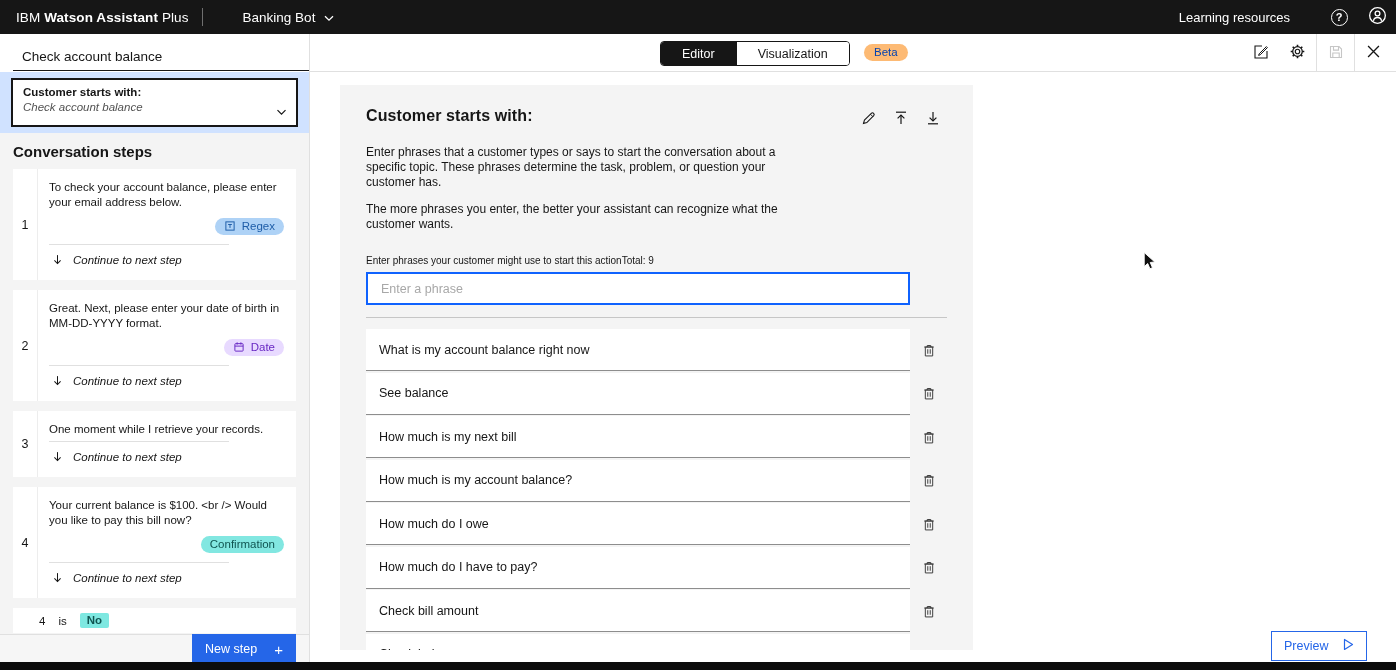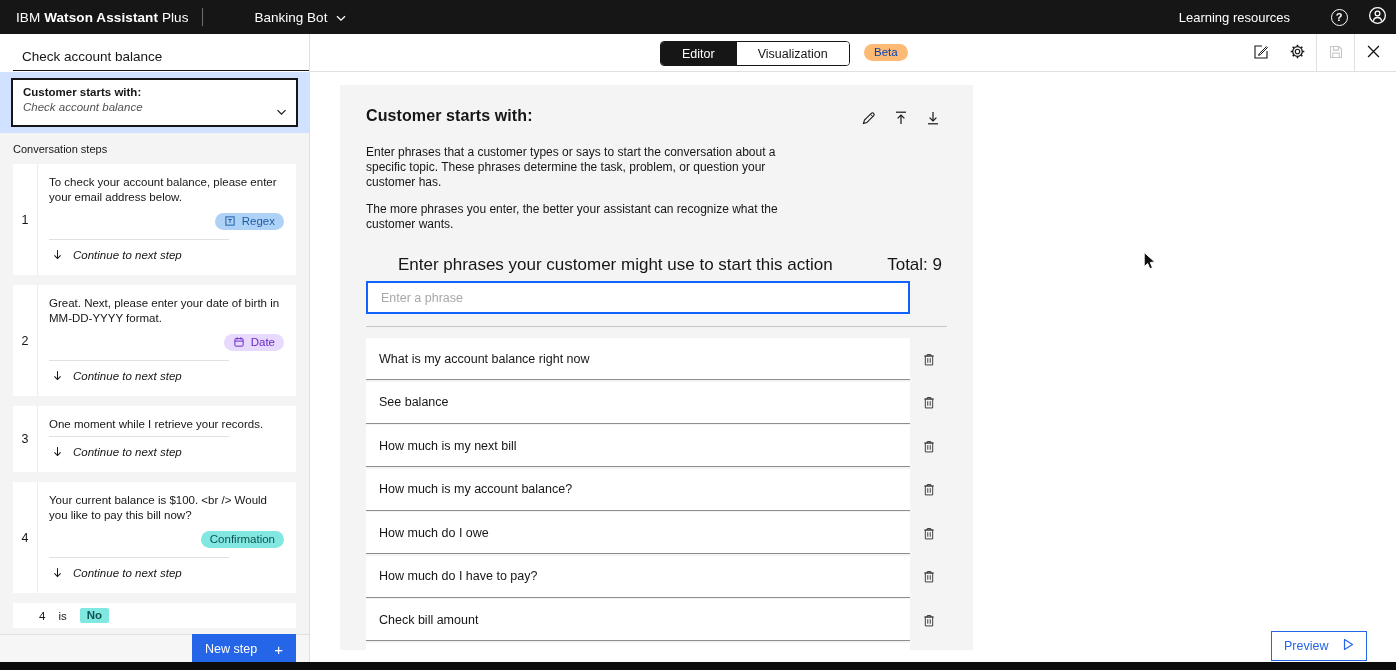--- a/index.html
+++ b/index.html
@@ -6,40 +6,40 @@
   html,body { width:1396px; height:670px; overflow:hidden; }
   body { font-family:"Liberation Sans","DejaVu Sans",sans-serif; color:#161616; background:#fff; }
   #app { position:relative; width:1396px; height:670px; background:#fff; overflow:hidden; }
 
   
   .topbar { position:absolute; left:0; top:0; width:100%; height:34px; background:#161616; color:#fff;
             display:flex; align-items:center; z-index:30; }
   .brand { margin-left:16px; font-size:13.5px; letter-spacing:.1px; white-space:nowrap; }
   .brand b { font-weight:700; }
   .tb-divider { width:1px; height:18px; background:#6f6f6f; margin-left:13px; }
-  .workspace { margin-left:28px; font-size:13.5px; display:flex; align-items:center; gap:9px; cursor:pointer;padding-left:24px; }
+  .workspace { margin-left:16px; font-size:13.5px; display:flex; align-items:center; gap:9px; cursor:pointer;padding-left:24px; }
   .topbar-right { margin-left:auto; display:flex; align-items:center; }
   .learning { font-size:13px; margin-right:30px; cursor:pointer; }
   .tb-iconbtn { width:38px; height:34px; display:flex; align-items:center; justify-content:center; cursor:pointer; }
   .help-circle { width:17px; height:17px; border:1.3px solid #fff; border-radius:50%; display:flex;
                  align-items:center; justify-content:center; font-size:11px; font-weight:700; color:#fff; }
 
   
   .sidebar { position:absolute; left:0; top:34px; width:310px; height:628px; background:#fff;
              border-right:1px solid #e0e0e0; z-index:10; }
   .action-title-wrap { height:38px; padding:9px 0 0 13px; }
   .action-title { height:28px; border-bottom:1px solid #161616; padding-left:9px; font-size:13.5px;
                   display:flex; align-items:center; color:#161616; }
   .starts-wrap { background:#d0e2ff; height:61px; padding:6px 11px; }
   .starts-card { position:relative; background:#fff; border:2px solid #161616; height:49px; padding:6px 10px 0; cursor:pointer; }
   .starts-label { font-size:11.5px; font-weight:700; }
   .starts-value { font-size:11.5px; font-style:italic; color:#525252; margin-top:3px; }
   .starts-chevron { position:absolute; right:9px; bottom:5px; }
   .steps-area { position:relative; background:#f4f4f4; height:529px; padding:0 13px; overflow:hidden; }
-  .steps-header { font-size:11px; font-weight:400; padding:10px 0 9px; }
+  .steps-header { font-size:15px; font-weight:700; padding:10px 0 9px; }
   .step-card { display:flex; background:#fff; margin-bottom:10px; cursor:pointer; }
   .step-num { width:25px; border-right:1px solid #ededed; display:flex; align-items:center; justify-content:center;
               font-size:12.5px; color:#161616; flex-shrink:0; }
   .step-body { flex:1; padding:11px 12px 6px 11px; min-width:0; }
   .step-text { font-size:11.5px; line-height:15px; color:#161616; }
   .step-badge-row { display:flex; justify-content:flex-end; margin:8px 0 9px; min-height:2px; }
   .badge { display:inline-flex; align-items:center; gap:6px; font-size:11.5px; padding:2px 9px 3px;
            border-radius:10px; white-space:nowrap; }
   .badge svg { flex-shrink:0; }
   .step-divider { border-top:1px solid #e0e0e0; margin-right:55px; }
@@ -72,21 +72,21 @@
   .tbi-sep { width:1px; height:38px; background:#e0e0e0; }
 
   .content-card { position:absolute; left:30px; top:51px; width:633px; height:565px; background:#f4f4f4;
                   overflow:hidden; padding:22px 26px 0; }
   .card-head { display:flex; justify-content:space-between; align-items:flex-start; }
   .card-title { font-size:16px; font-weight:700; letter-spacing:.1px; }
   .head-icons { display:flex; gap:16px; margin-top:3px; margin-right:6px; }
   .head-icons .hd-btn { background:none; border:none; cursor:pointer; padding:0; display:flex; }
   .desc { font-size:12px; line-height:15px; color:#161616; max-width:436px; margin-top:16px; }
   .desc2 { margin-top:12px; max-width:420px; }
-  .phrases-label-row { display:flex; justify-content:space-between; width:544px; margin-top:23px; font-size:17px;margin-left:32px; }
+  .phrases-label-row { display:flex; justify-content:flex-start; width:544px; margin-top:23px; font-size:10px; }
   .phrase-input { margin-top:6px; width:544px; height:33px; border:2px solid #0f62fe; background:#fff;
                   padding-left:13px; font-size:12.5px; color:#161616; font-family:inherit; outline:none; display:block; }
   .phrase-input::placeholder { color:#a8a8a8; }
   .list-divider { margin-top:12px; border-top:1px solid #c6c6c6; width:581px; }
   .phrase-list { margin-top:11px; display:flex; flex-direction:column; gap:1.5px; width:581px; }
   .phrase-row { display:flex; height:42px; }
   .phrase-box { width:544px; background:#fff; border-bottom:1px solid #8d8d8d; display:flex; align-items:center;
                 padding-left:13px; font-size:12.5px; color:#161616; cursor:text; }
   .phrase-trash { width:37px; display:flex; align-items:center; justify-content:center; background:none;
                   border:none; cursor:pointer; }

